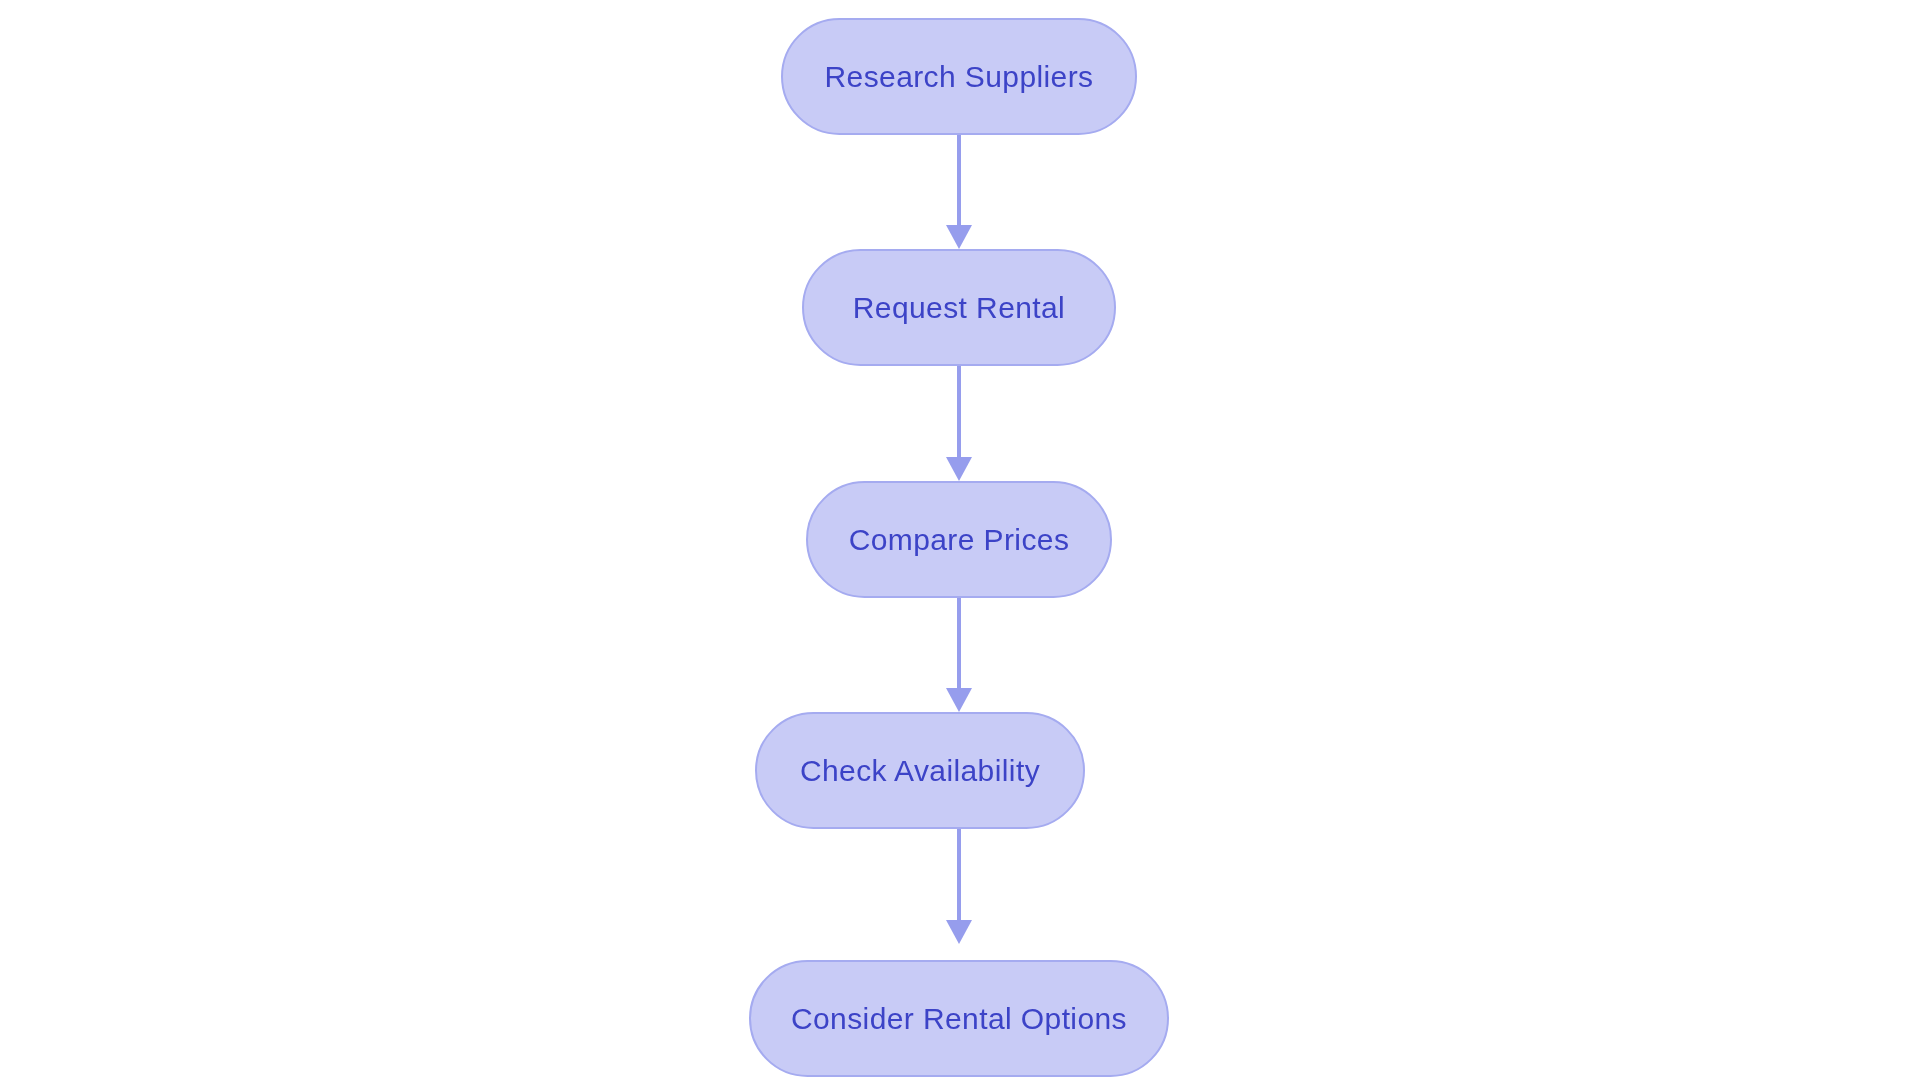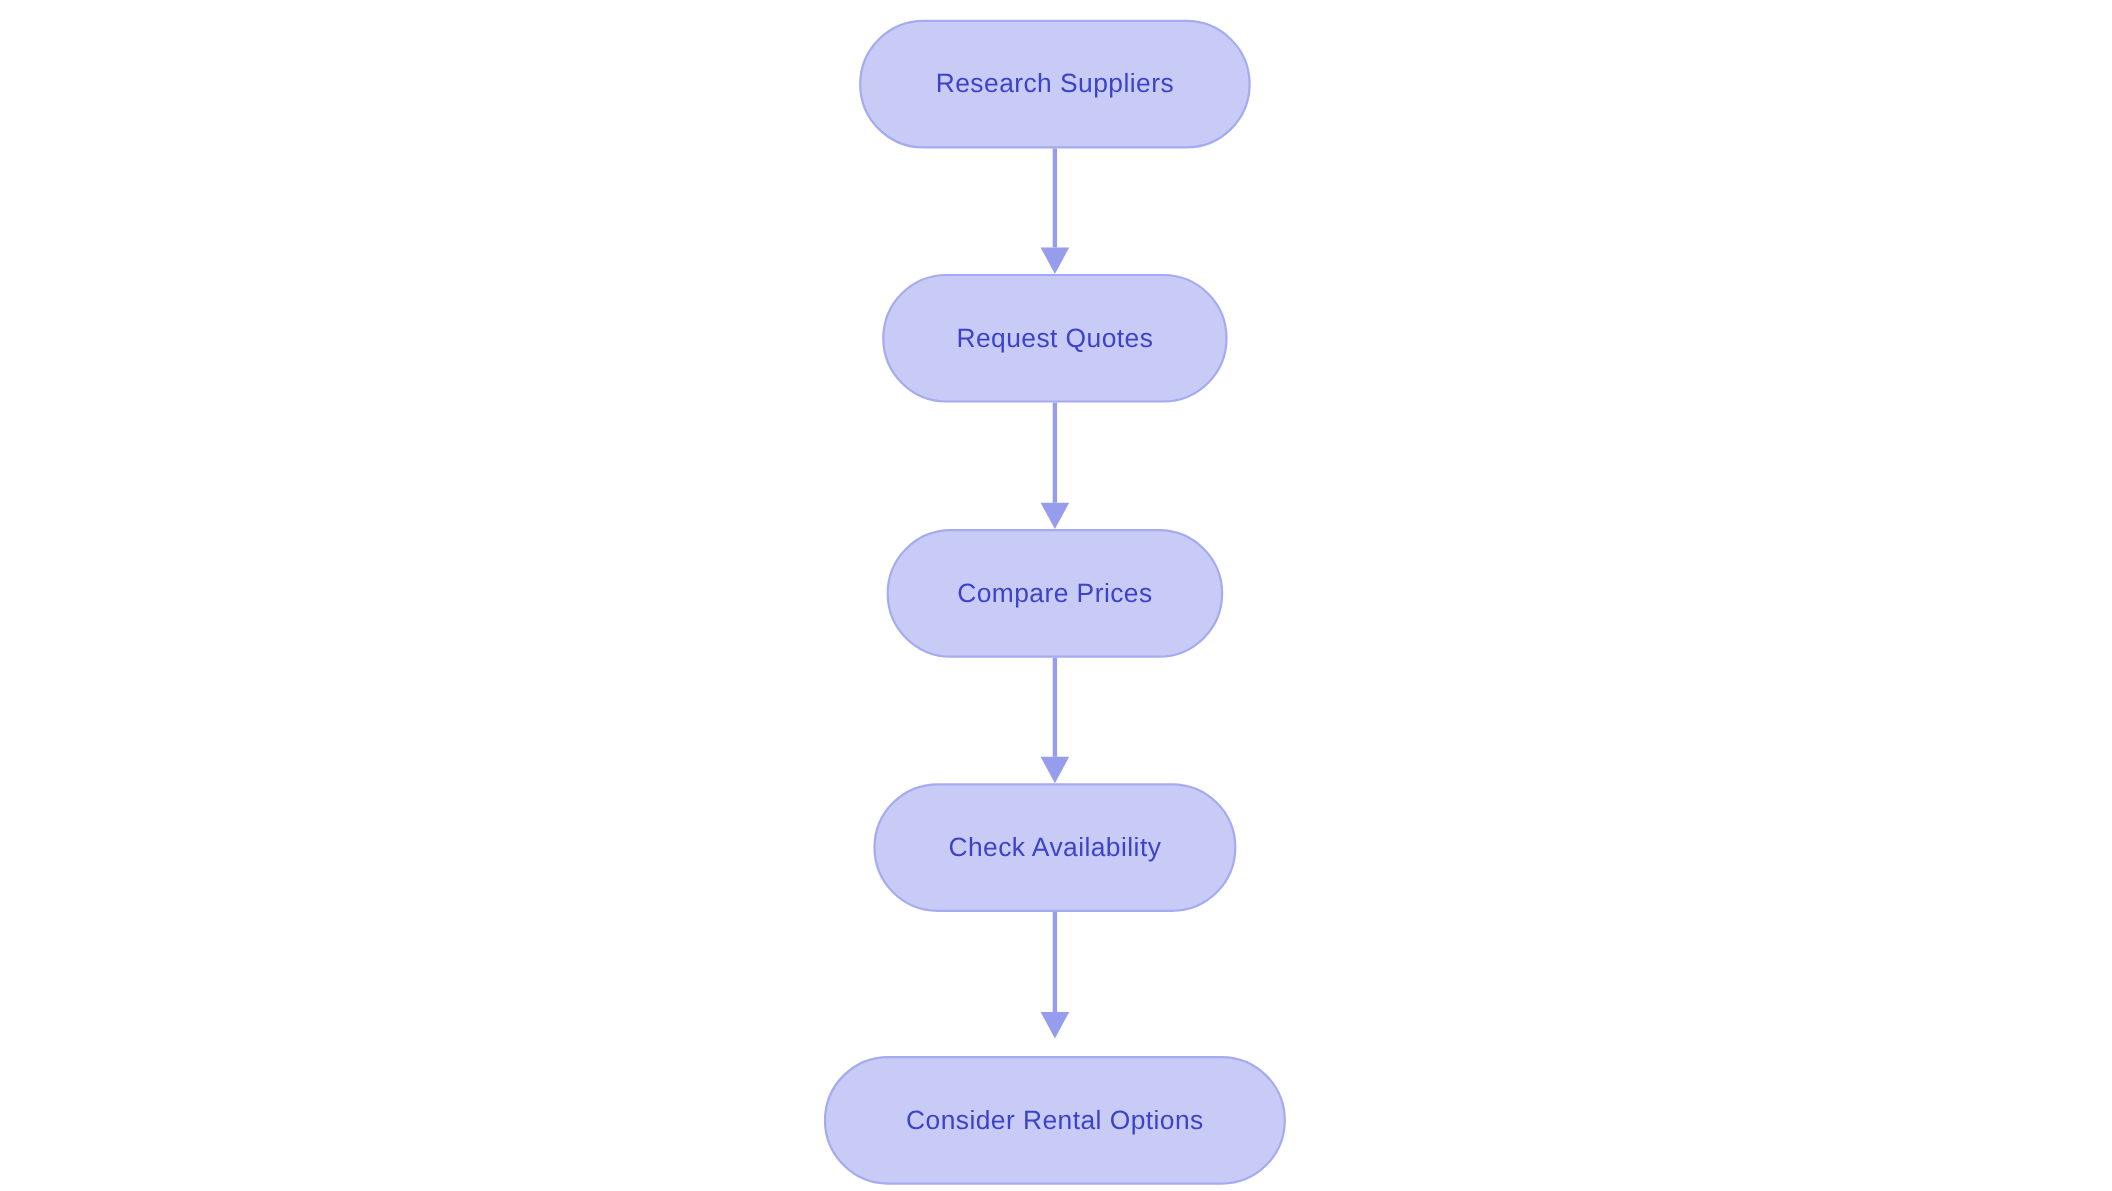--- a/index.html
+++ b/index.html
@@ -18,29 +18,29 @@
   }
   .canvas{position:relative;width:1920px;height:1083px;}
   .node{
     position:absolute;
     height:117px;
     border-radius:60px;
     background:var(--node-fill);
     border:2px solid var(--node-border);
     display:flex;align-items:center;justify-content:center;
     color:var(--text);
-    font-size:24px;
+    font-size:30px;
     letter-spacing:0.4px;
     box-sizing:border-box;
     white-space:nowrap;
   }
   .n1{left:781px;top:18px;width:356px;}
   .n2{left:802px;top:249px;width:314px;}
   .n3{left:806px;top:481px;width:306px;justify-content:center;}
-  .n4{left:794px;top:712px;width:330px;align-items:center;}
+  .n4{left:755px;top:712px;width:330px;align-items:center;}
   .n5{left:749px;top:960px;width:420px;}
   .edge-line{
     position:absolute;left:957px;width:4px;
     background:var(--arrow);
   }
   .edge-head{
     position:absolute;left:946px;width:0;height:0;
     border-left:13.5px solid transparent;
     border-right:13.5px solid transparent;
     border-top:24px solid var(--arrow);
@@ -56,21 +56,21 @@
 <div class="canvas">
 
   <div class="node n1">
     <span>Research Suppliers</span>
   </div>
 
   <div class="edge-line l1"></div>
   <div class="edge-head h1"></div>
 
   <div class="node n2">
-    <span>Request Quotes</span>
+    <span>Request Rental</span>
   </div>
 
   <div class="edge-line l2"></div>
   <div class="edge-head h2"></div>
 
   <div class="node n3">
     <span>Compare Prices</span>
   </div>
 
   <div class="edge-line l3"></div>

